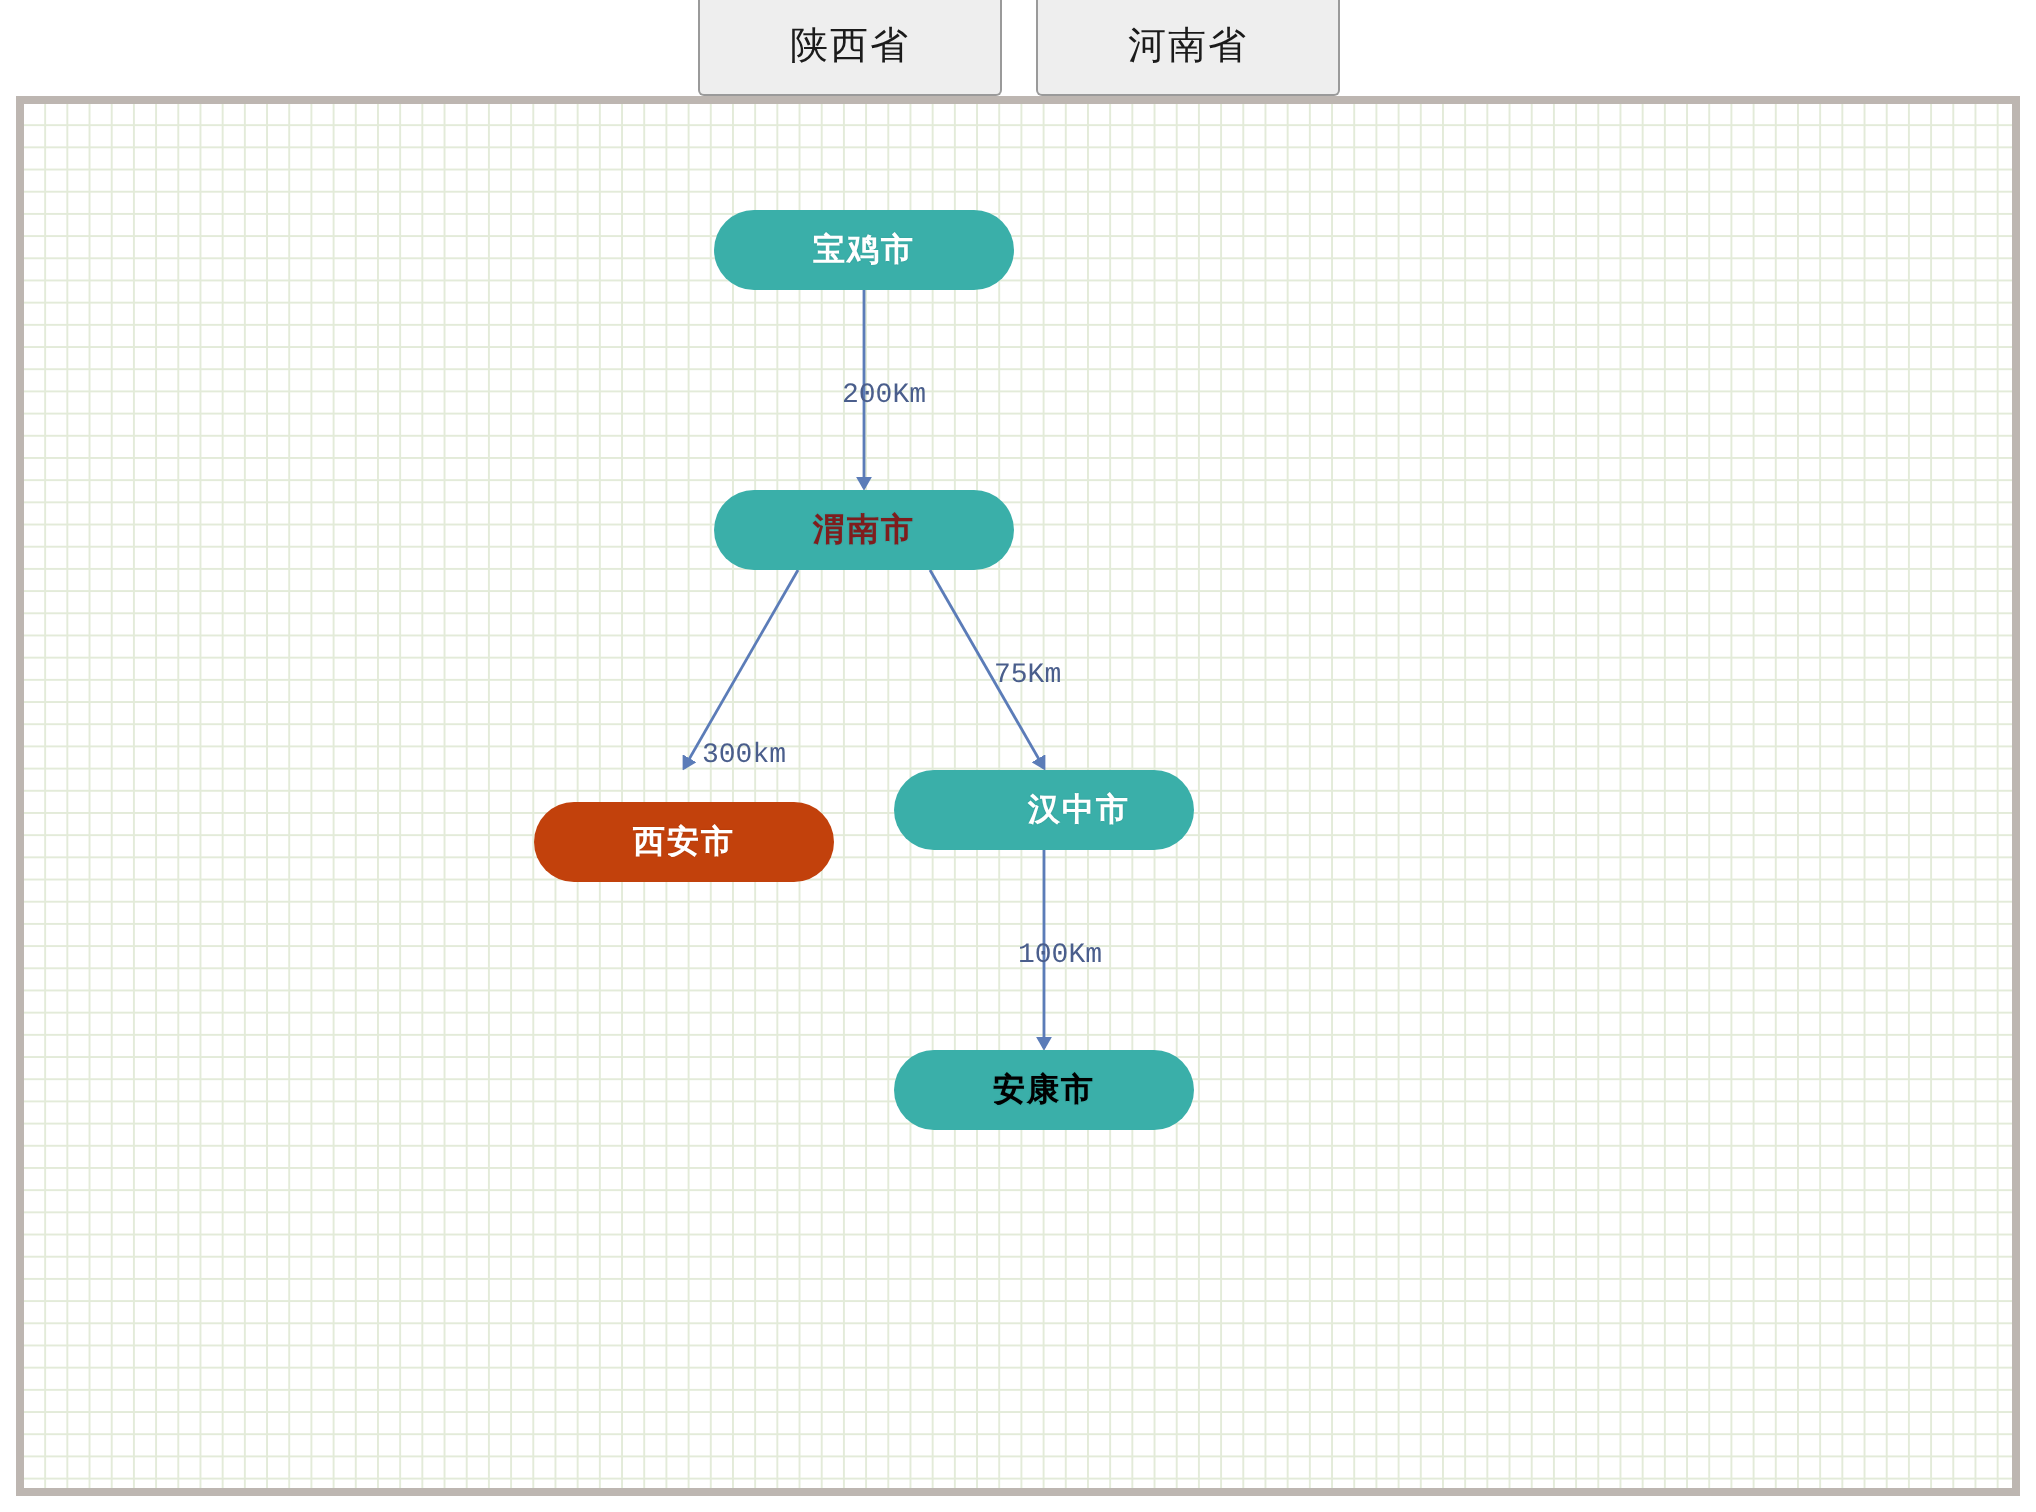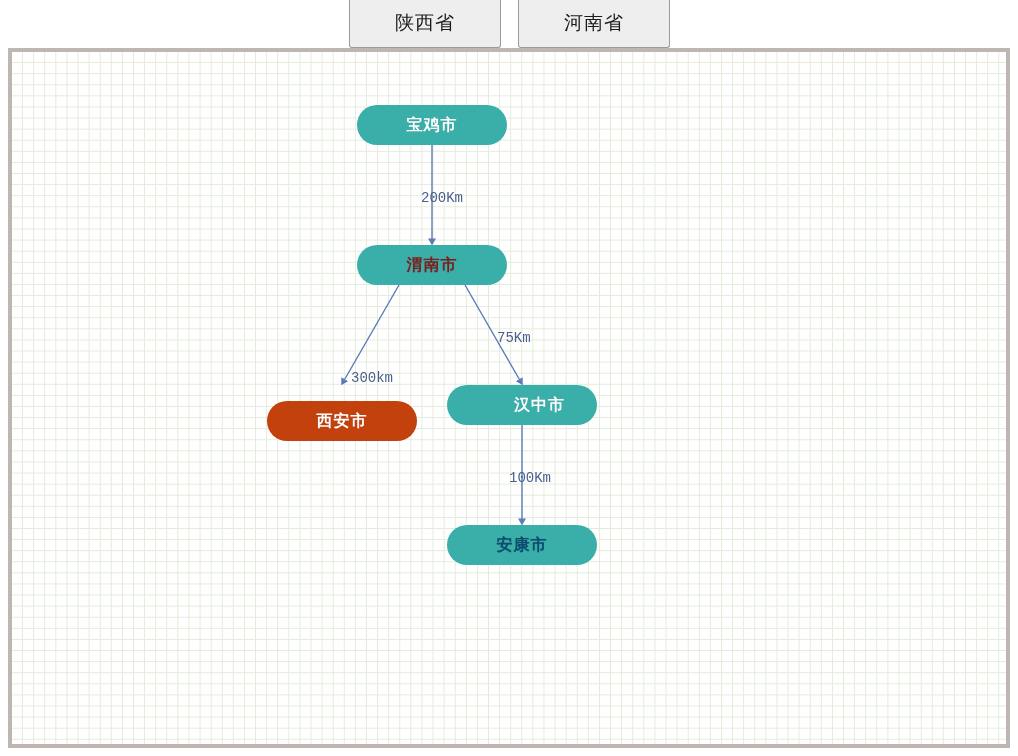--- a/index.html
+++ b/index.html
@@ -149,21 +149,21 @@
         </div>
         <div class="node" style="left: 345px; top: 193px; width: 150px; height: 40px; background: rgb(58, 175, 169); color: #7f1d1d;">
           <span>渭南市</span>
         </div>
         <div class="node" style="left: 255px; top: 349px; width: 150px; height: 40px; background: #c2410c; color: rgb(255, 255, 255);">
           <span>西安市</span>
         </div>
         <div class="node" style="left: 435px; top: 333px; width: 150px; height: 40px; background: rgb(58, 175, 169); color: rgb(255, 255, 255); padding-left: 35px;">
           <span>汉中市</span>
         </div>
-        <div class="node" style="left: 435px; top: 473px; width: 150px; height: 40px; background: rgb(58, 175, 169); color: #0c4a6e; text-align: right;">
+        <div class="node" style="left: 435px; top: 473px; width: 150px; height: 40px; background: rgb(58, 175, 169); color: #000000; text-align: right;">
           <span>安康市</span>
         </div>
       </div>
     <div id="label-layer">
         <div class="edge-label" style="left: 409px; top: 138px; color: rgb(74, 94, 140);">200Km</div>
         <div class="edge-label" style="left: 339px; top: 278px; color: rgb(74, 94, 140); margin-top: 40px;">300km</div>
         <div class="edge-label" style="left: 467px; top: 278px; color: rgb(74, 94, 140); margin-left: 18px;">75Km</div>
         <div class="edge-label" style="left: 497px; top: 418px; color: rgb(74, 94, 140);">100Km</div>
       </div>
   </div>

